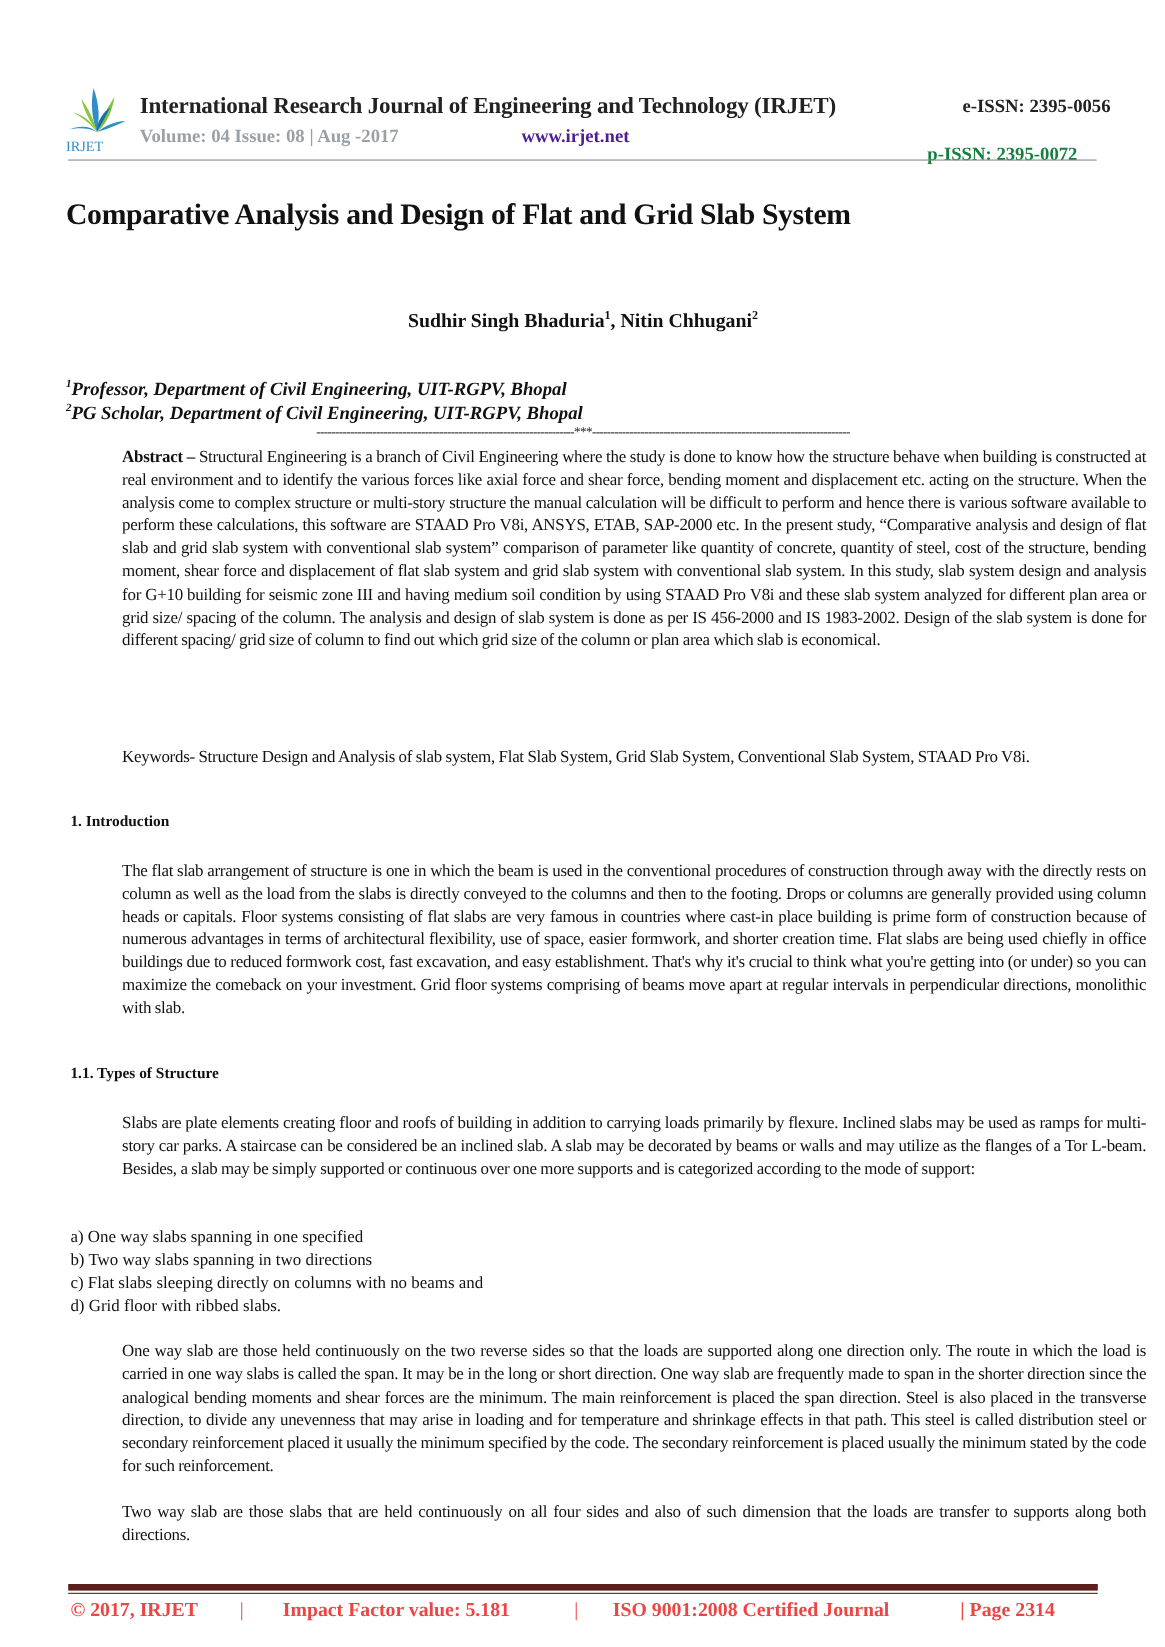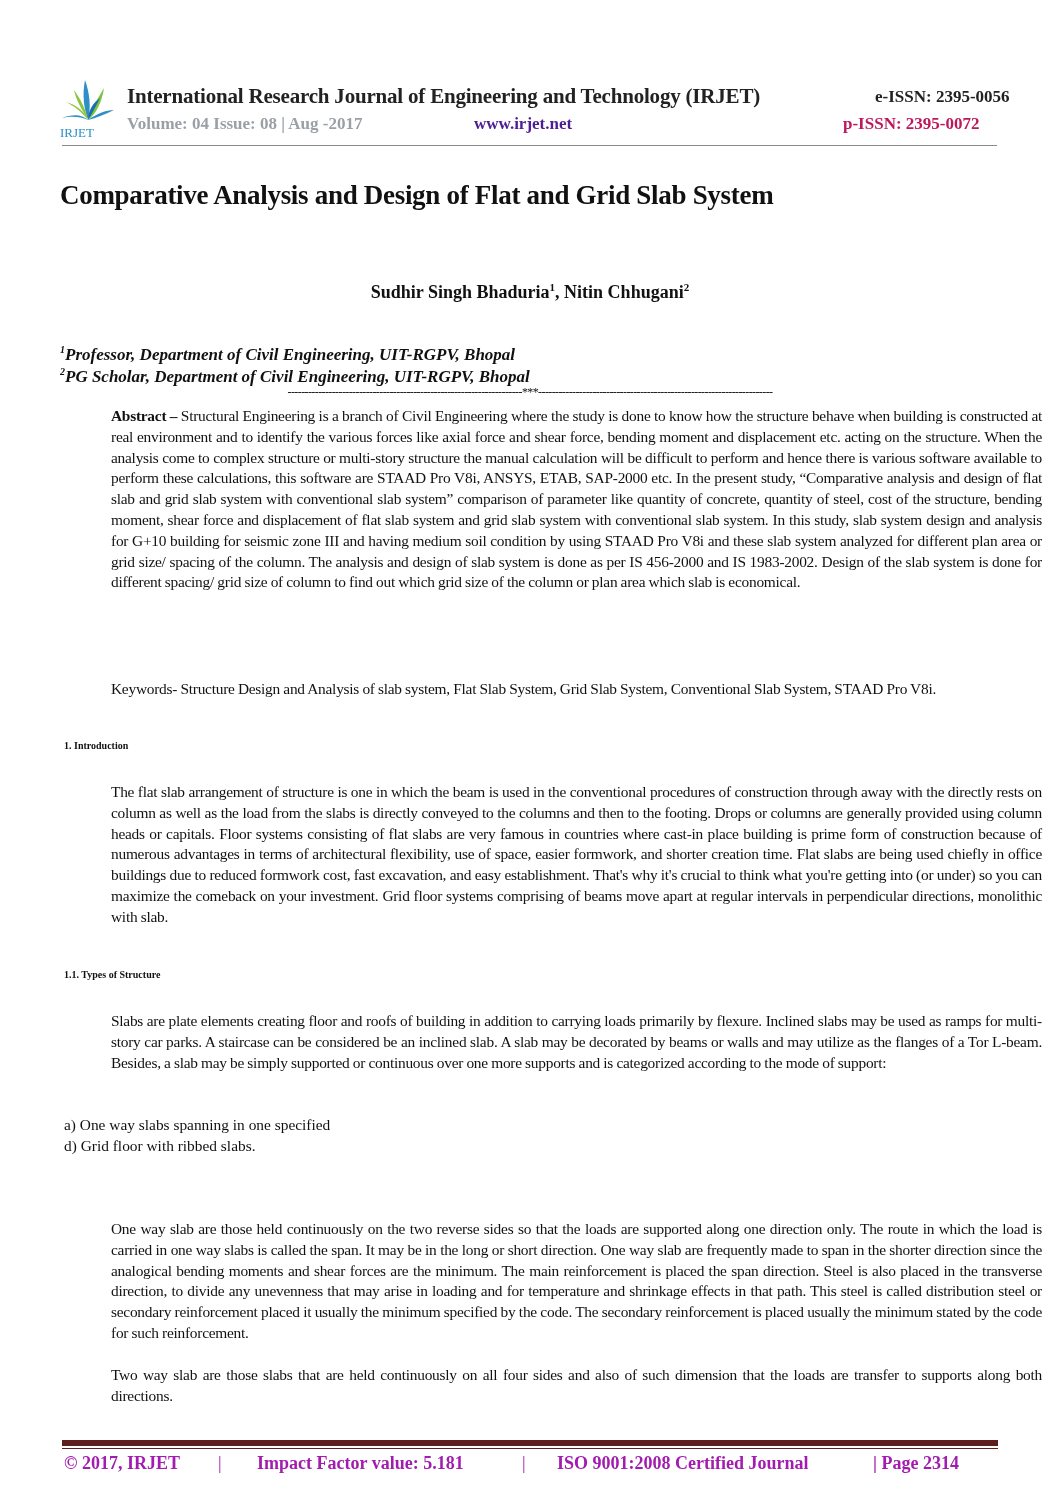--- a/index.html
+++ b/index.html
@@ -5,39 +5,39 @@
   html, body { margin: 0; padding: 0; background: #ffffff; }
   body { width: 1059px; height: 1497px; position: relative; overflow: hidden;
          font-family: "Liberation Serif", serif; color: #111; }
   .abs { position: absolute; }
   
   .logo { left: 58px; top: 74px; width: 60px; height: 66px; }
   .journal-title { left: 127px; top: 84px; font-size: 21px; font-weight: bold; color: #222; white-space: nowrap; letter-spacing: -0.2px; }
   .eissn { left: 843px; top: 87px; font-size: 17px; font-weight: bold; color: #222; white-space: nowrap; margin-left: 32px; }
   .volume { left: 127px; top: 114px; font-size: 17px; font-weight: bold; color: #9aa0a6; white-space: nowrap; }
   .website { left: 474px; top: 114px; font-size: 17px; font-weight: bold; color: #4c1d95; white-space: nowrap; }
-  .pissn { left: 843px; top: 114px; font-size: 17px; font-weight: bold; color: #be185d; white-space: nowrap; }
+  .pissn { left: 843px; top: 130px; font-size: 17px; font-weight: bold; color: #15803d; white-space: nowrap; }
   .header-rule { left: 62px; top: 145px; width: 935px; height: 1px; background: #8a8a8a; }
   
   .title { left: 60px; width: 940px; top: 178px; text-align: left; font-size: 27px; font-weight: bold; line-height: 34px; letter-spacing: -0.3px; }
   .authors { left: 60px; width: 940px; top: 281px; text-align: center; font-size: 18px; font-weight: bold; }
   .authors sup { font-size: 11px; }
   .affil { left: 60px; width: 940px; font-size: 17px; font-style: italic; line-height: 22px; font-weight: bold; }
   .affil sup { font-size: 10px; }
   .dash-rule { left: 64px; width: 932px; top: 385px; font-size: 12px; line-height: 14px; white-space: nowrap; overflow: hidden; text-align: center; letter-spacing: -0.6px; }
   
   .para { left: 64px; width: 931px; font-size: 15.4px; line-height: 20.8px; text-align: justify; letter-spacing: -0.25px; word-spacing: -0.3px; margin-left: 47px; }
   .para b { font-weight: bold; }
-  .heading { left: 64px; font-size: 10px; font-weight: bold; white-space: nowrap; }
+  .heading { left: 64px; font-size: 14px; font-weight: bold; white-space: nowrap; }
   .list { left: 64px; font-size: 15.4px; line-height: 21px; }
   .list div { white-space: nowrap; }
   
   .footer-bar { left: 62px; top: 1440px; width: 936px; height: 6px; background: #5c1f1c; }
   .footer-thin { left: 62px; top: 1448px; width: 936px; height: 1px; background: #5c1f1c; }
-  .footer { top: 1453px; font-size: 18px; font-weight: bold; color: #a21caf; white-space: nowrap; }
+  .footer { top: 1453px; font-size: 18px; font-weight: bold; color: #ef4444; white-space: nowrap; }
 </style>
 </head>
 <body>
 
 <div class="abs logo">
   <svg width="60" height="66" viewBox="0 0 60 66">
     <path d="M30 46 C26 34 24 22 27 6 C32 20 33 34 30 46Z" fill="#2e8fc8"></path>
     <path d="M30 46 C34 34 40 24 46 14 C44 28 38 40 30 46Z" fill="#7fc241"></path>
     <path d="M30 46 C24 38 16 32 8 28 C16 30 26 36 30 46Z" fill="#8cc63f"></path>
     <path d="M30 46 C22 42 12 42 4 44 C14 40 24 40 30 46Z" fill="#2e8fc8"></path>
@@ -74,20 +74,22 @@
 
 <div class="abs para" style="top:679px; font-weight:normal;">Keywords- Structure Design and Analysis of slab system, Flat Slab System, Grid Slab System, Conventional Slab System, STAAD Pro V8i.</div>
 
 <div class="abs heading" style="top:740px">1. Introduction</div>
 <div class="abs para" style="top:782px">The flat slab arrangement of structure is one in which the beam is used in the conventional procedures of construction through away with the directly rests on column as well as the load from the slabs is directly conveyed to the columns and then to the footing. Drops or columns are generally provided using column heads or capitals. Floor systems consisting of flat slabs are very famous in countries where cast-in place building is prime form of construction because of numerous advantages in terms of architectural flexibility, use of space, easier formwork, and shorter creation time. Flat slabs are being used chiefly in office buildings due to reduced formwork cost, fast excavation, and easy establishment. That's why it's crucial to think what you're getting into (or under) so you can maximize the comeback on your investment. Grid floor systems comprising of beams move apart at regular intervals in perpendicular directions, monolithic with slab.</div>
 
 <div class="abs heading" style="top:969px">1.1.  Types of Structure</div>
 <div class="abs para" style="top:1011px">Slabs are plate elements creating floor and roofs of building in addition to carrying loads primarily by flexure. Inclined slabs may be used as ramps for multi-story car parks. A staircase can be considered be an inclined slab.  A slab may be decorated by beams or walls and may utilize as the flanges of a Tor L-beam. Besides, a slab may be simply supported or continuous over one more supports and is categorized according to the mode of support:</div>
 <div class="abs list" style="top:1114px">
   <div>a)  One way slabs spanning in one specified</div>
+  <div>b)  Two way slabs spanning in two directions</div>
+  <div>c)  Flat slabs sleeping directly on columns with no beams and</div>
   <div>d)  Grid floor with ribbed slabs.</div>
 </div>
 <div class="abs para" style="top:1219px">One way slab are those held continuously on the two reverse sides so that the loads are supported along one direction only. The route in which the load is carried in one way slabs is called the span. It may be in the long or short direction. One way slab are frequently made to span in the shorter direction since the analogical bending moments and shear forces are the minimum. The main reinforcement is placed the span direction. Steel is also placed in the transverse direction, to divide any unevenness that may arise in loading and for temperature and shrinkage effects in that path. This steel is called distribution steel or secondary reinforcement placed it usually the minimum specified by the code. The secondary reinforcement is placed usually the minimum stated by the code for such reinforcement.</div>
 <div class="abs para" style="top:1365px">Two way slab are those slabs that are held continuously on all four sides and also of such dimension that the loads are transfer to supports along both directions.</div>
 
 <div class="abs footer-bar"></div>
 <div class="abs footer-thin"></div>
 <div class="abs footer" style="left:64px">© 2017, IRJET</div>
 <div class="abs footer" style="left:218px; font-weight:normal">|</div>
 <div class="abs footer" style="left:257px">Impact Factor value: 5.181</div>

